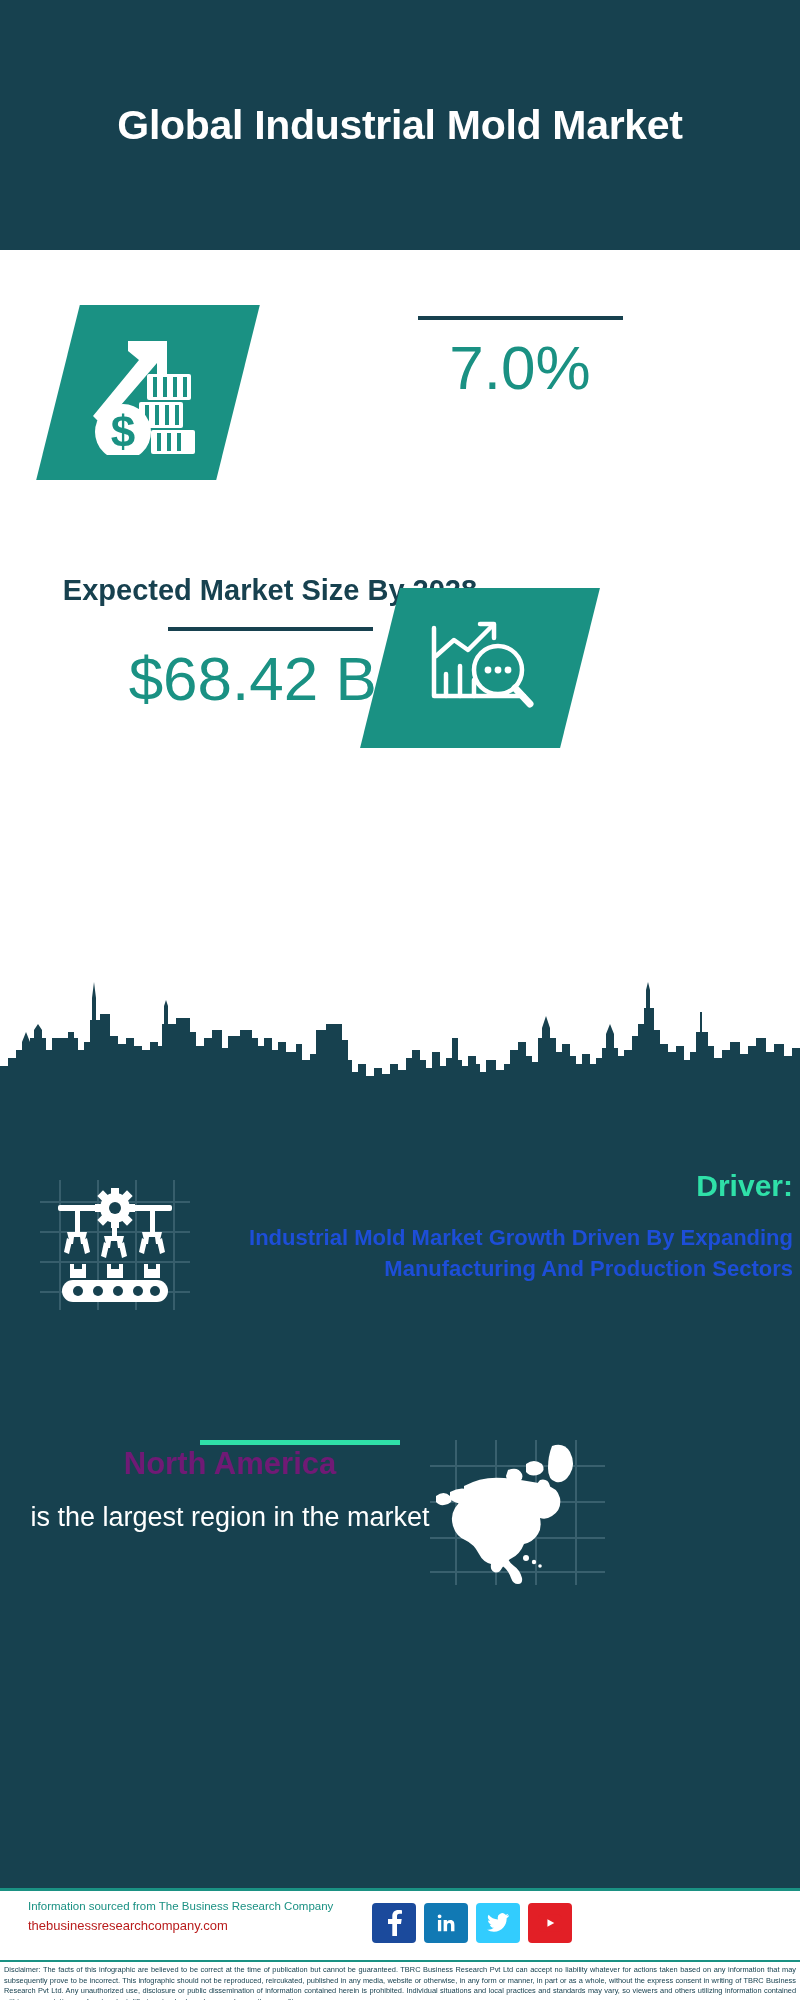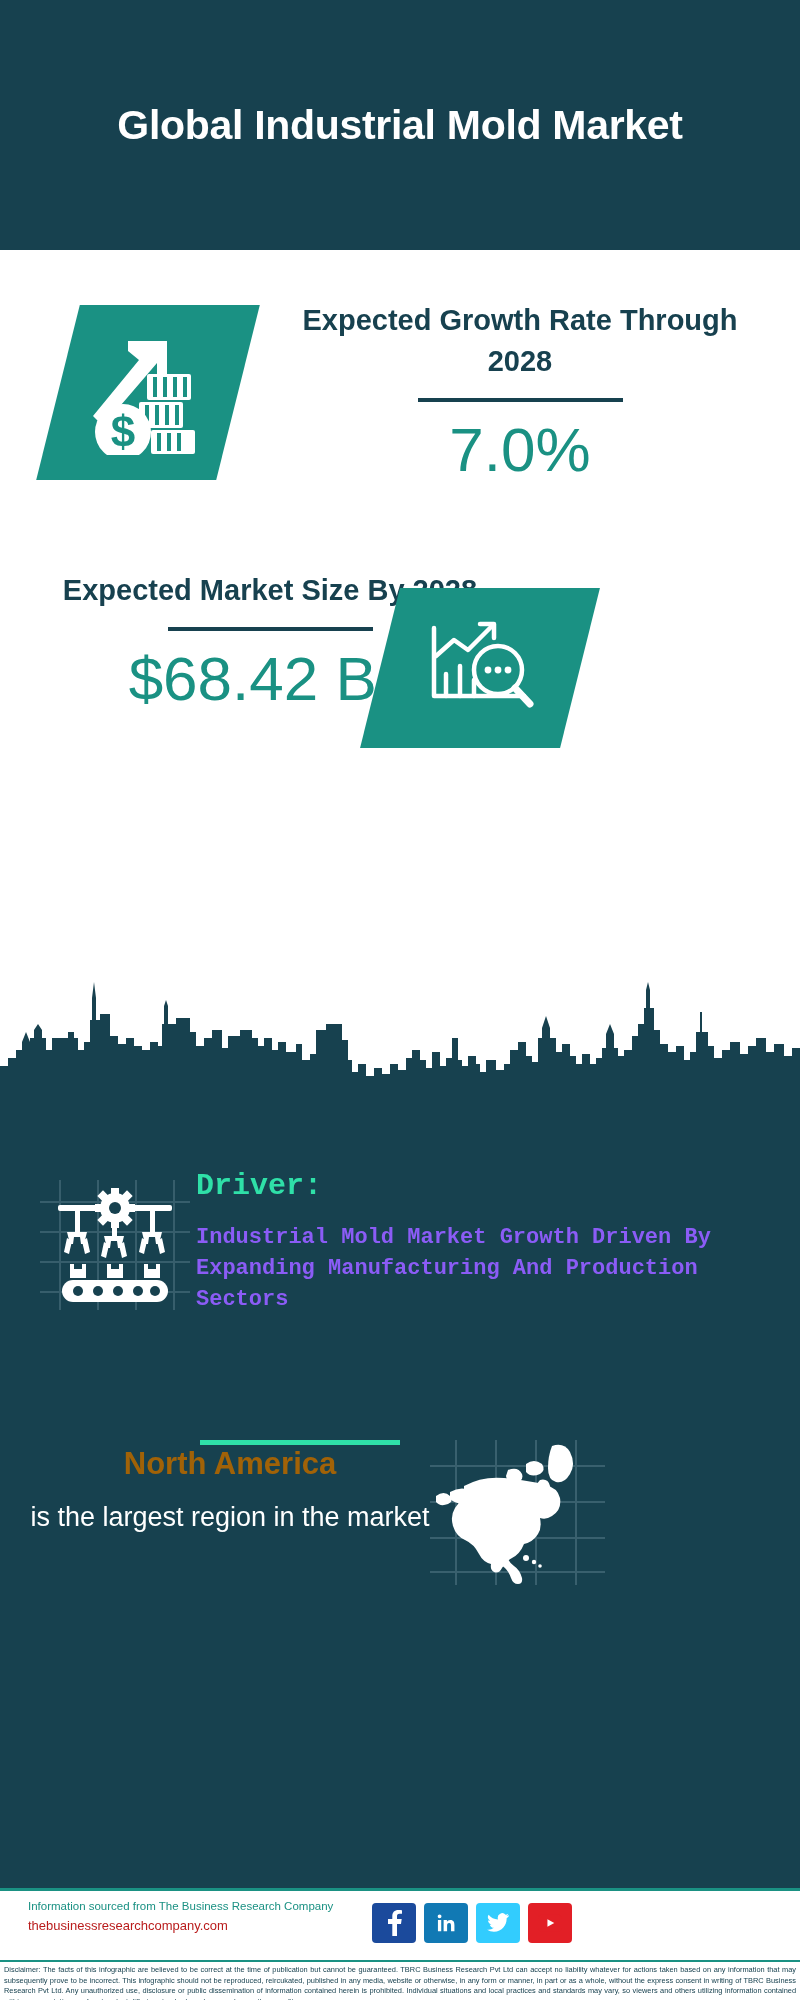--- a/index.html
+++ b/index.html
@@ -76,41 +76,41 @@
     position:absolute; left:0; top:980px; width:800px; height:120px;
     overflow:hidden;
   }
   .skyline svg { display:block; width:800px; height:120px; }
 
   
   .driver-icon {
     position:absolute; left:40px; top:1180px; width:150px; height:130px;
   }
   .driver-text {
-    position:absolute; left:196px; top:1168px; width:570px; text-align:left;font-family:Liberation Mono, monospace;
+    position:absolute; left:223px; top:1168px; width:570px; text-align:right;
   }
   .driver-heading {
     color:#2fe0a8; font-size:30px; font-weight:bold; line-height:1.2;
   }
   .driver-body {
-    color:#8b5cf6; font-size:22px; font-weight:bold; line-height:1.42;
+    color:#1d4ed8; font-size:22px; font-weight:bold; line-height:1.42;
     margin-top:18px;
   }
 
   .section-rule {
     position:absolute; left:200px; top:1440px; width:200px; height:5px;
     background:#2fe0a8;
   }
 
   
   .region-text {
     position:absolute; left:30px; top:1445px; width:400px; text-align:center;
   }
   .region-name {
-    color:#a16207; font-size:31px; font-weight:bold; line-height:1.25;
+    color:#701a75; font-size:31px; font-weight:bold; line-height:1.25;
   }
   .region-sub {
     color:#ffffff; font-size:27px; line-height:1.32; margin-top:16px;
   }
   .region-map {
     position:absolute; left:430px; top:1440px; width:175px; height:145px;
   }
 
   
   .footer-bar {
@@ -191,21 +191,20 @@
           <rect x="96" y="103" width="4" height="18" fill="#1a9183"></rect>
 
           <circle cx="42" cy="102" r="28"></circle>
           <text x="42" y="117" font-size="44" font-weight="bold" fill="#1a9183" text-anchor="middle" font-family="Liberation Sans, sans-serif">$</text>
         </g>
       </svg>
     </div>
   </div>
 
   <div class="growth-text">
-    <div class="stat-label">Expected Growth Rate Through 2028</div>
     <div class="stat-rule"></div>
     <div class="stat-value">7.0%</div>
   </div>
 
   <div class="size-text">
     <div class="stat-label">Expected Market Size By 2028</div>
     <div class="stat-rule"></div>
     <div class="stat-value">$68.42 Bn</div>
   </div>
 

